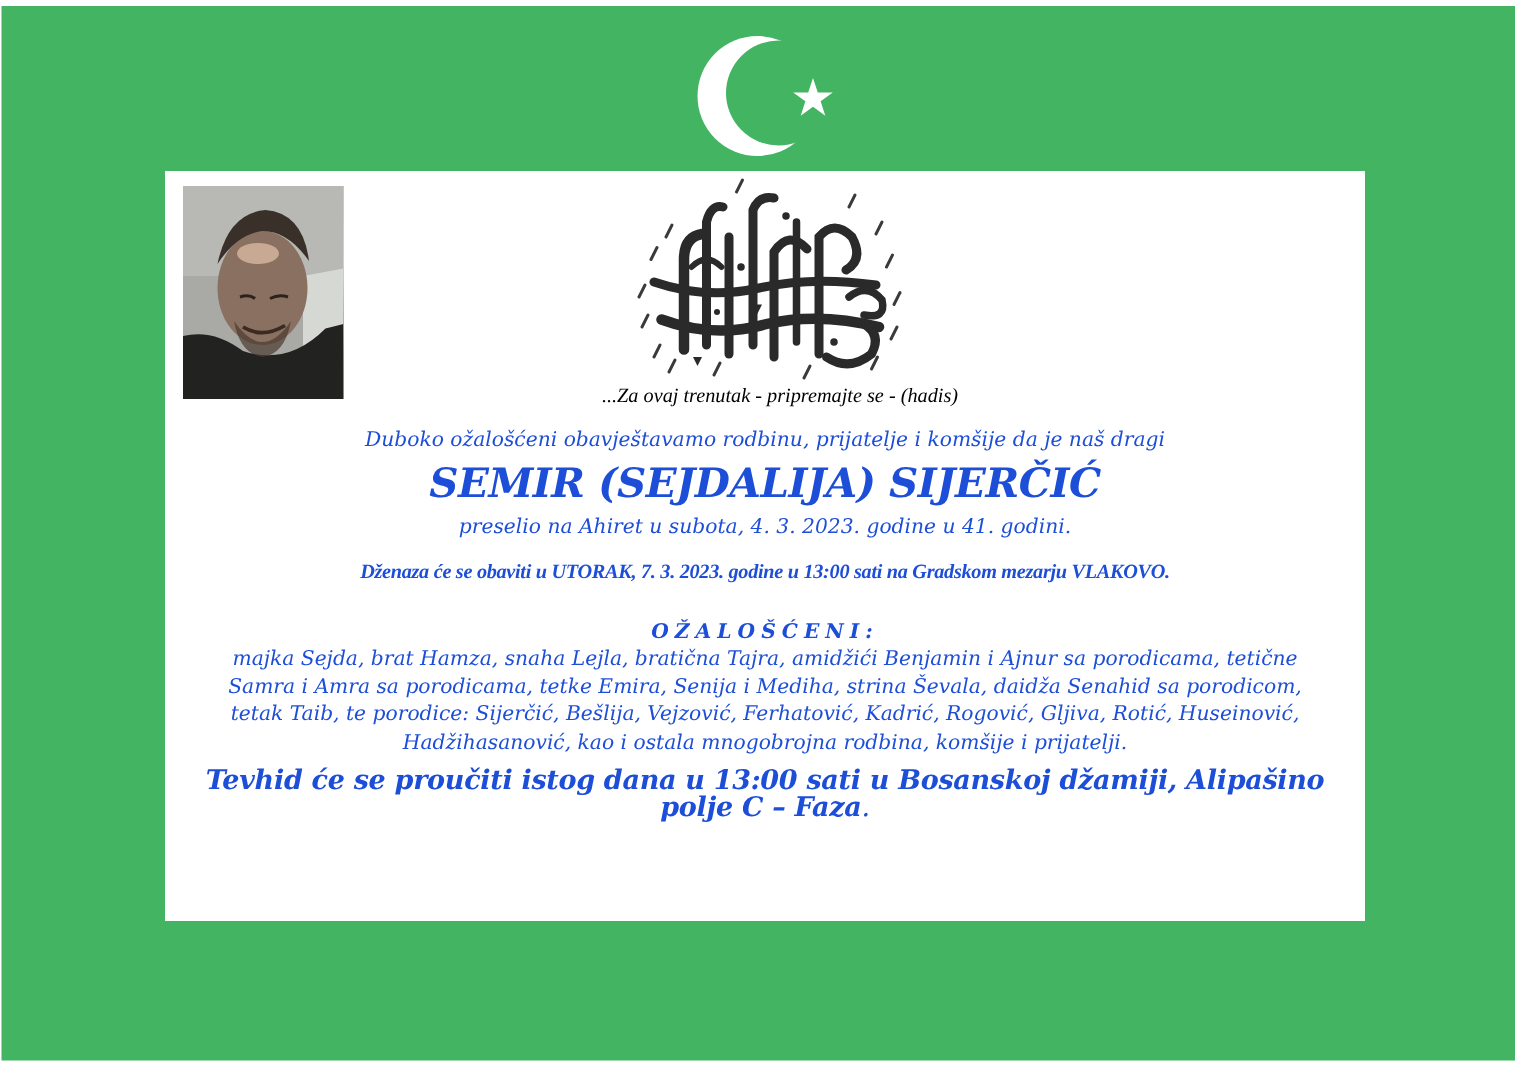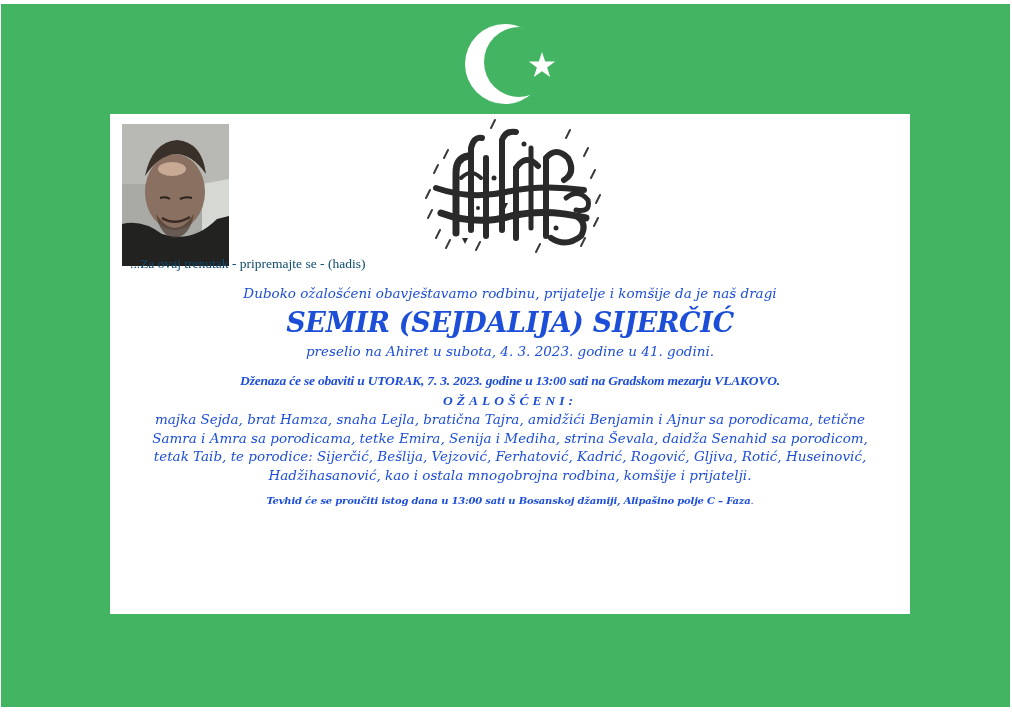--- a/index.html
+++ b/index.html
@@ -51,24 +51,25 @@
       left: 306px;
       top: 4px;
       width: 190px;
       height: 140px;
     }
     .caption {
       position: absolute;
       left: 0;
       width: 800px;
       top: 142px;
-      text-align: left;
+      text-align: center;
       font-family: "Liberation Serif", serif;
-      font-size: 13.5px;
-      color: #0c4a6e;
+      font-style: italic;
+      font-size: 13.5px;
+      color: #000000;
       padding-left: 20px;
       box-sizing: border-box;
     }
     .text-block {
       position: absolute;
       left: 0;
       top: 170px;
       width: 800px;
       text-align: center;
       color: #1d4ed8;
@@ -100,35 +101,34 @@
       line-height: 18px;
       margin: 12px 0 0 0;
       letter-spacing: -0.2px;
       font-family: Liberation Serif, serif;
     }
     .mourners-heading {
       font-style: italic;
       font-weight: bold;
       font-size: 13.5px;
       line-height: 18px;
-      margin: 2px 0 0 0;
+      margin: 22px 0 0 0;
       letter-spacing: 4px;
-      font-family: Liberation Serif, serif;
     }
     .mourners {
       font-style: italic;
       font-size: 13.5px;
       line-height: 18.5px;
       margin: 0 auto;
       width: 760px;
     }
     .tevhid {
       font-style: italic;
       font-weight: bold;
-      font-size: 10px;
+      font-size: 18px;
       line-height: 18px;
       margin: 8px 0 0 0;
       letter-spacing: -0.2px;
     }
     .tevhid .period { font-weight: normal; }
     .closing {
       font-style: italic;
       font-size: 13px;
       line-height: 18px;
       margin: 9px 0 0 0;

